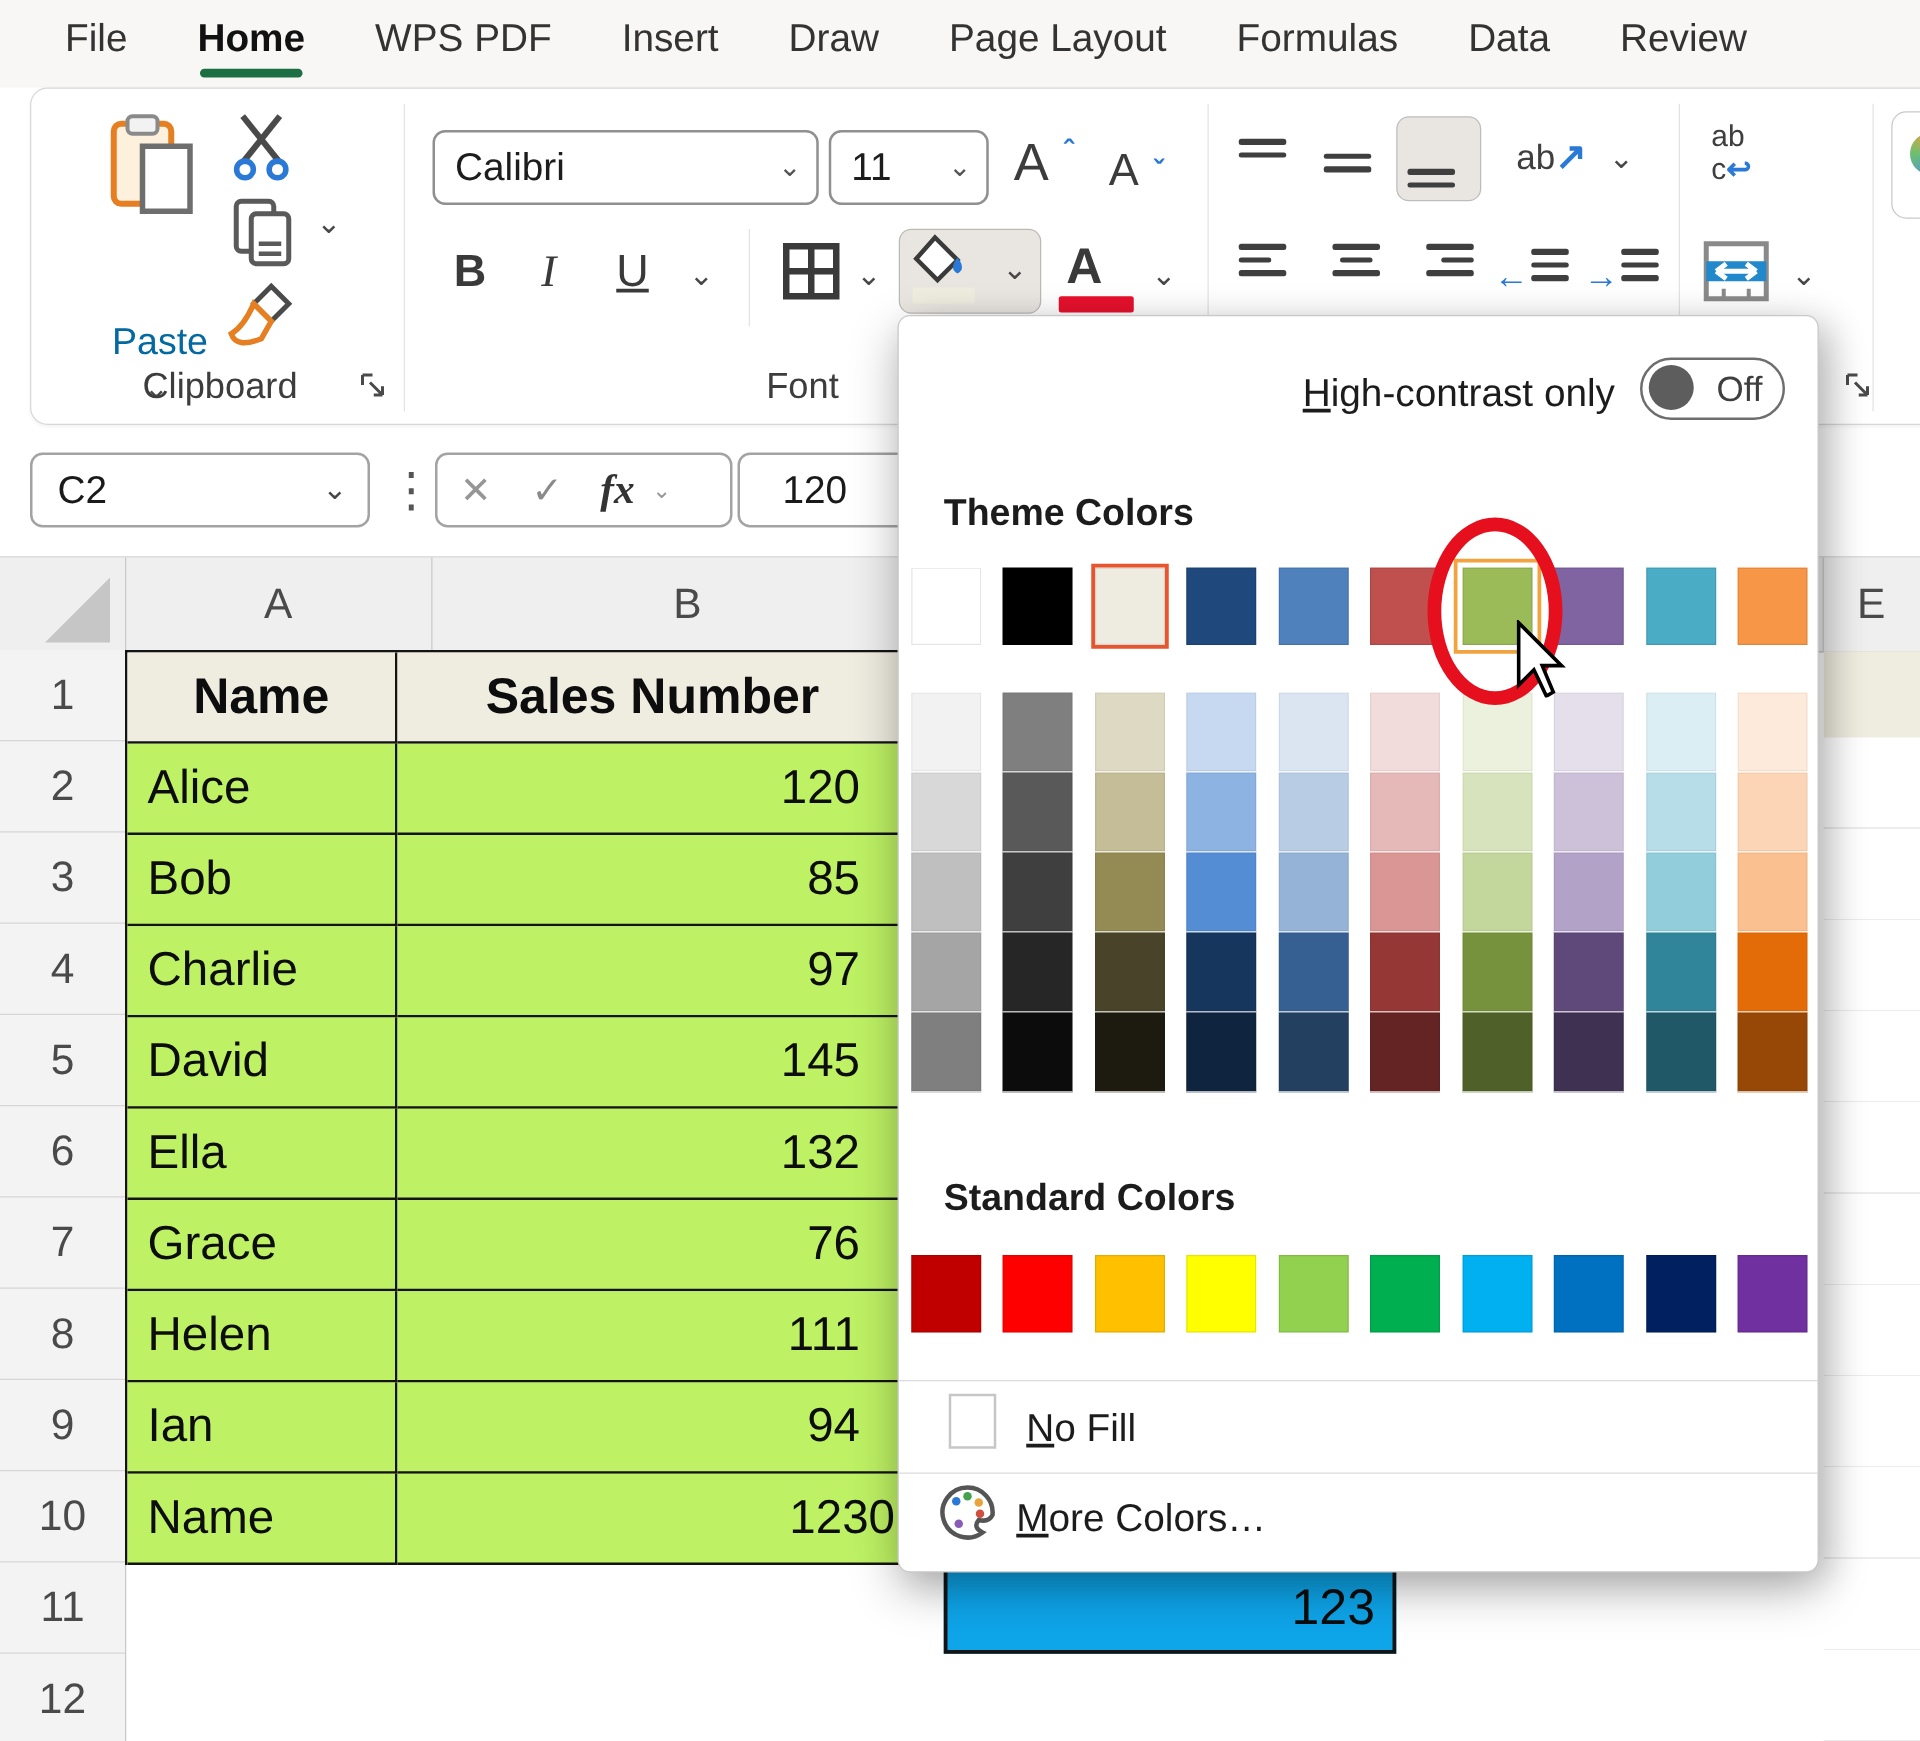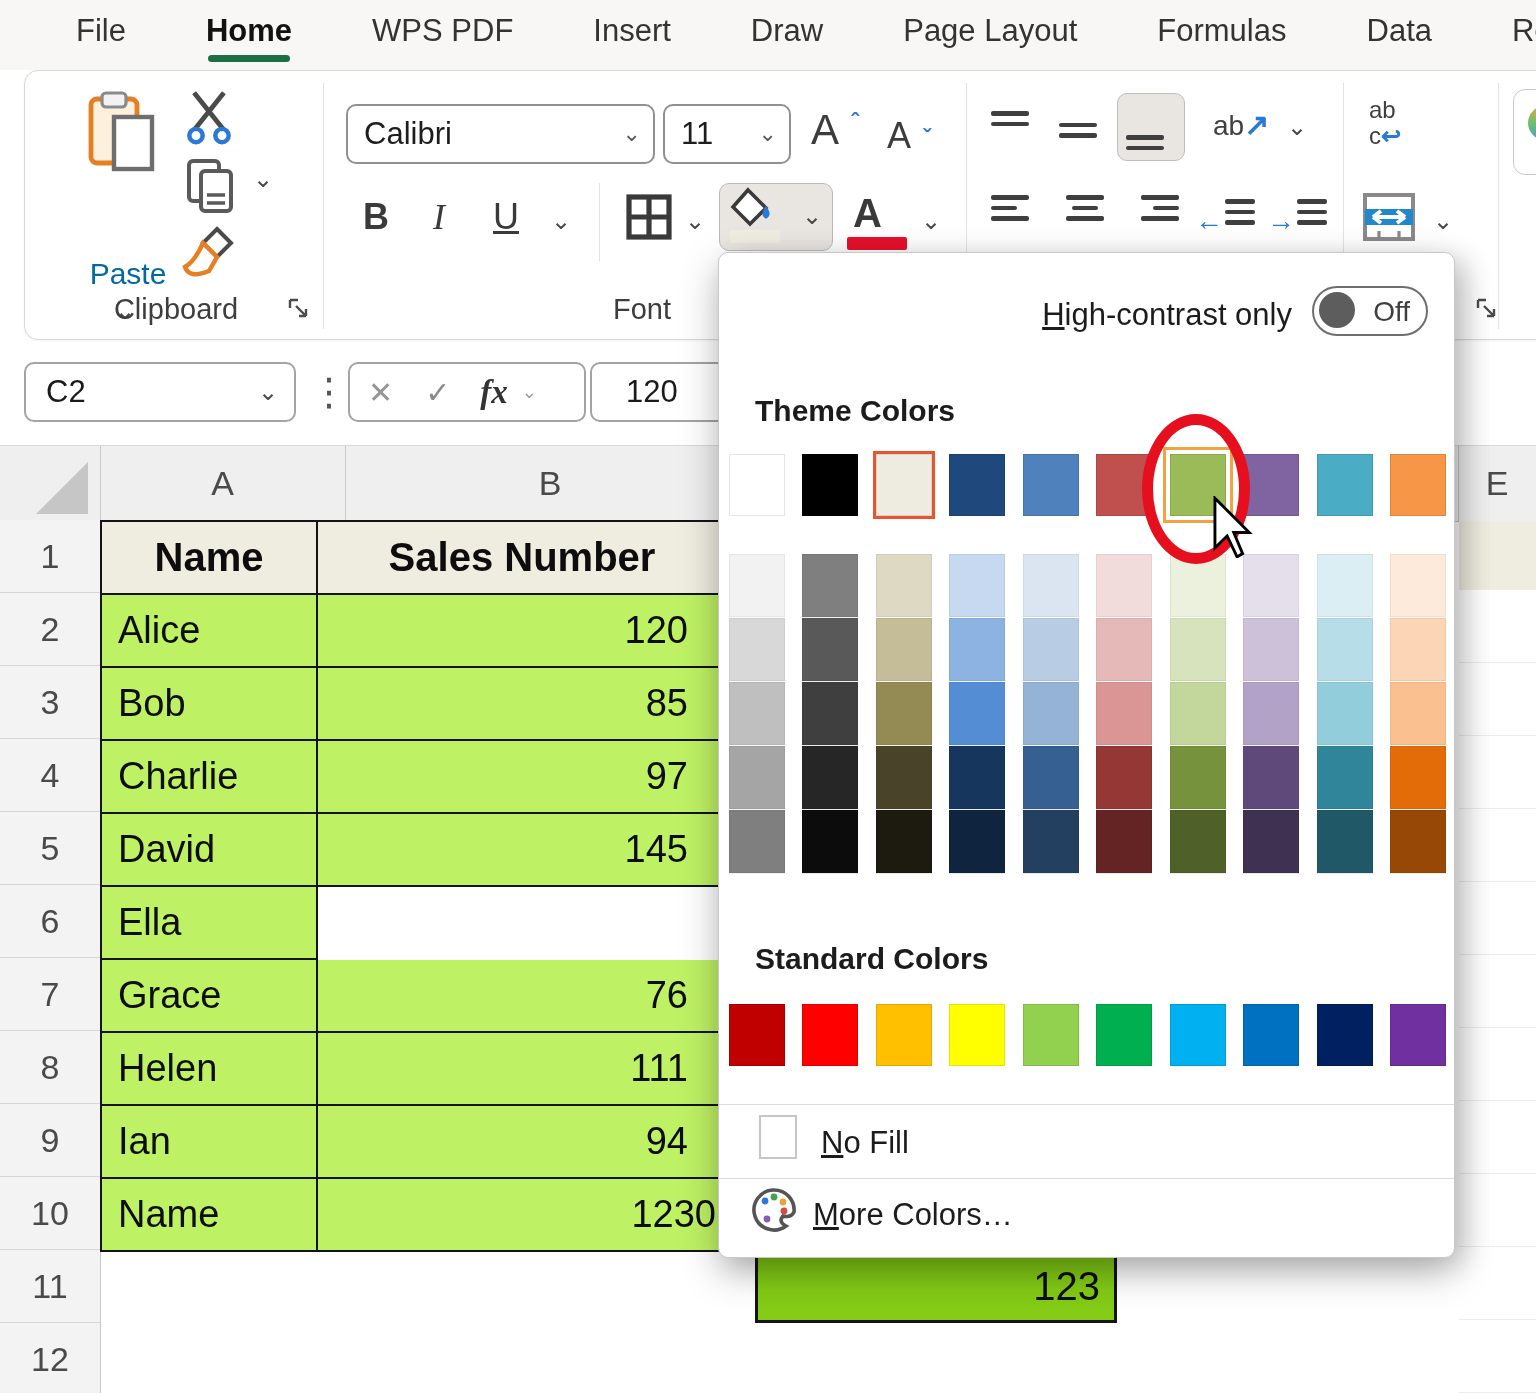--- a/index.html
+++ b/index.html
@@ -2,21 +2,21 @@
 <html><head>
 <meta charset="utf-8">
 <style>
   html,body{margin:0;padding:0;background:#fff;}
   #app{position:relative;width:1536px;height:1393px;overflow:hidden;background:#fff;
        font-family:"Liberation Sans",sans-serif;color:#222;}
 
   
   .topband{position:absolute;left:0;top:0;width:1536px;height:70px;background:#f8f7f6;}
   #menubar{position:absolute;left:52px;top:0;height:62px;display:flex;gap:56px;align-items:center;}
-  .menu-item{position:relative;font-size:31px;color:#333;white-space:nowrap;margin-left:24px;}
+  .menu-item{position:relative;font-size:31px;color:#333;white-space:nowrap;}
   .menu-item.active{color:#111;font-weight:bold;}
   .menu-item.active::after{content:"";position:absolute;left:2px;right:2px;bottom:-13px;height:7px;
        background:#1c6e43;border-radius:4px;}
 
   
   #ribbon{position:absolute;left:24px;top:70px;width:1540px;height:268px;background:#fff;
        border:1px solid #d8d8d8;border-radius:14px 0 0 14px;box-shadow:0 1px 3px rgba(0,0,0,.05);}
   .rib-div{position:absolute;top:12px;height:246px;width:1px;background:#e3e3e3;}
   .grp-label{position:absolute;font-size:29px;color:#3d3d3d;text-align:center;}
   .chev{color:#474747;font-size:24px;line-height:24px;}
@@ -358,41 +358,42 @@
         <div class="trow">
           <div class="tcell c-name">Charlie</div>
           <div class="tcell c-sales">97</div>
         </div>
         <div class="trow">
           <div class="tcell c-name">David</div>
           <div class="tcell c-sales">145</div>
         </div>
         <div class="trow">
           <div class="tcell c-name">Ella</div>
+          <div class="tcell c-sales">132</div>
         </div>
         <div class="trow">
           <div class="tcell c-name">Grace</div>
           <div class="tcell c-sales">76</div>
         </div>
         <div class="trow">
           <div class="tcell c-name">Helen</div>
           <div class="tcell c-sales">111</div>
         </div>
         <div class="trow">
           <div class="tcell c-name">Ian</div>
           <div class="tcell c-sales">94</div>
         </div>
         <div class="trow">
           <div class="tcell c-name">Name</div>
           <div class="tcell c-sales flush">1230</div>
         </div>
       </div>
   </div>
 
-  <div id="greencell" style="background: #84cc16;">123</div>
+  <div id="greencell" style="background: #0ea5e9;">123</div>
   <div id="e1cell"></div>
   <div id="e-grid"></div>
 
   <div id="panel">
     <div class="p-label ul-first" style="right:162px;top:44px;">High-contrast only</div>
     <div id="hc-toggle">
       <div id="hc-knob"></div>
       <div id="hc-state">Off</div>
     </div>
 

